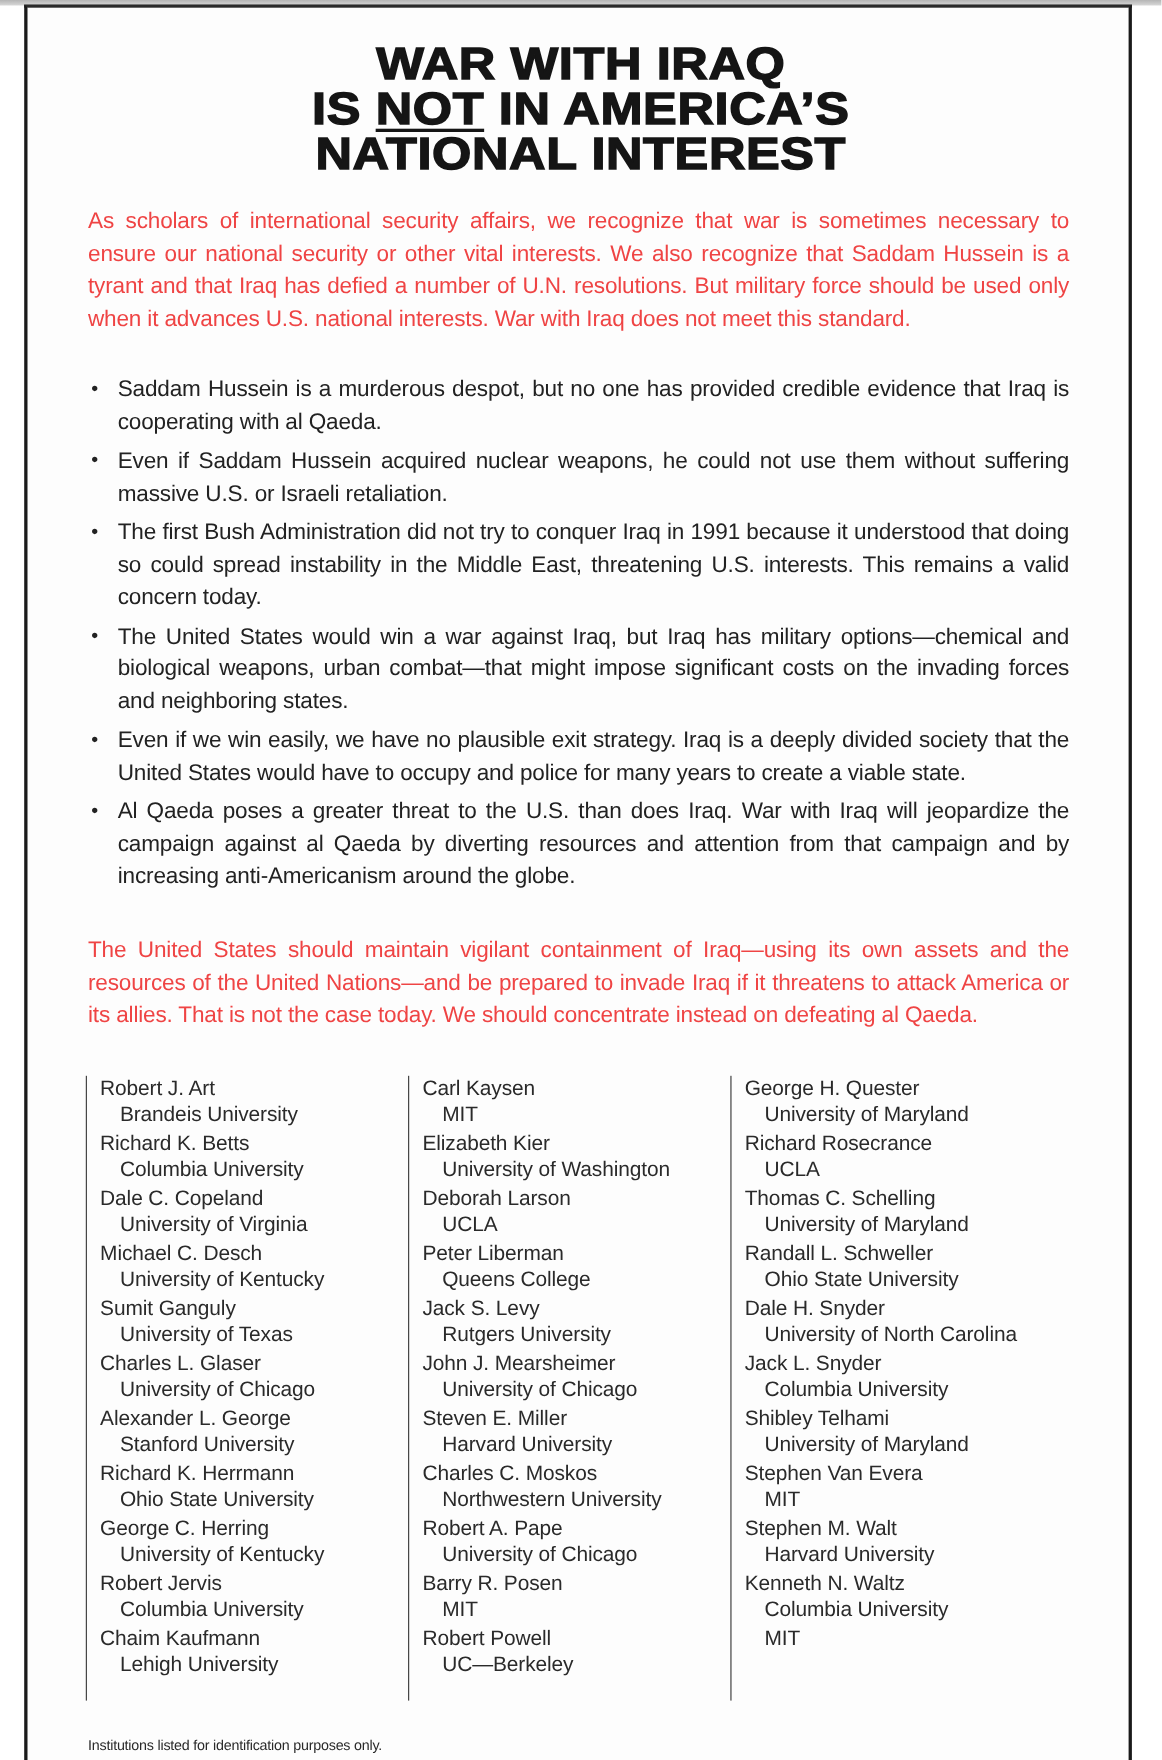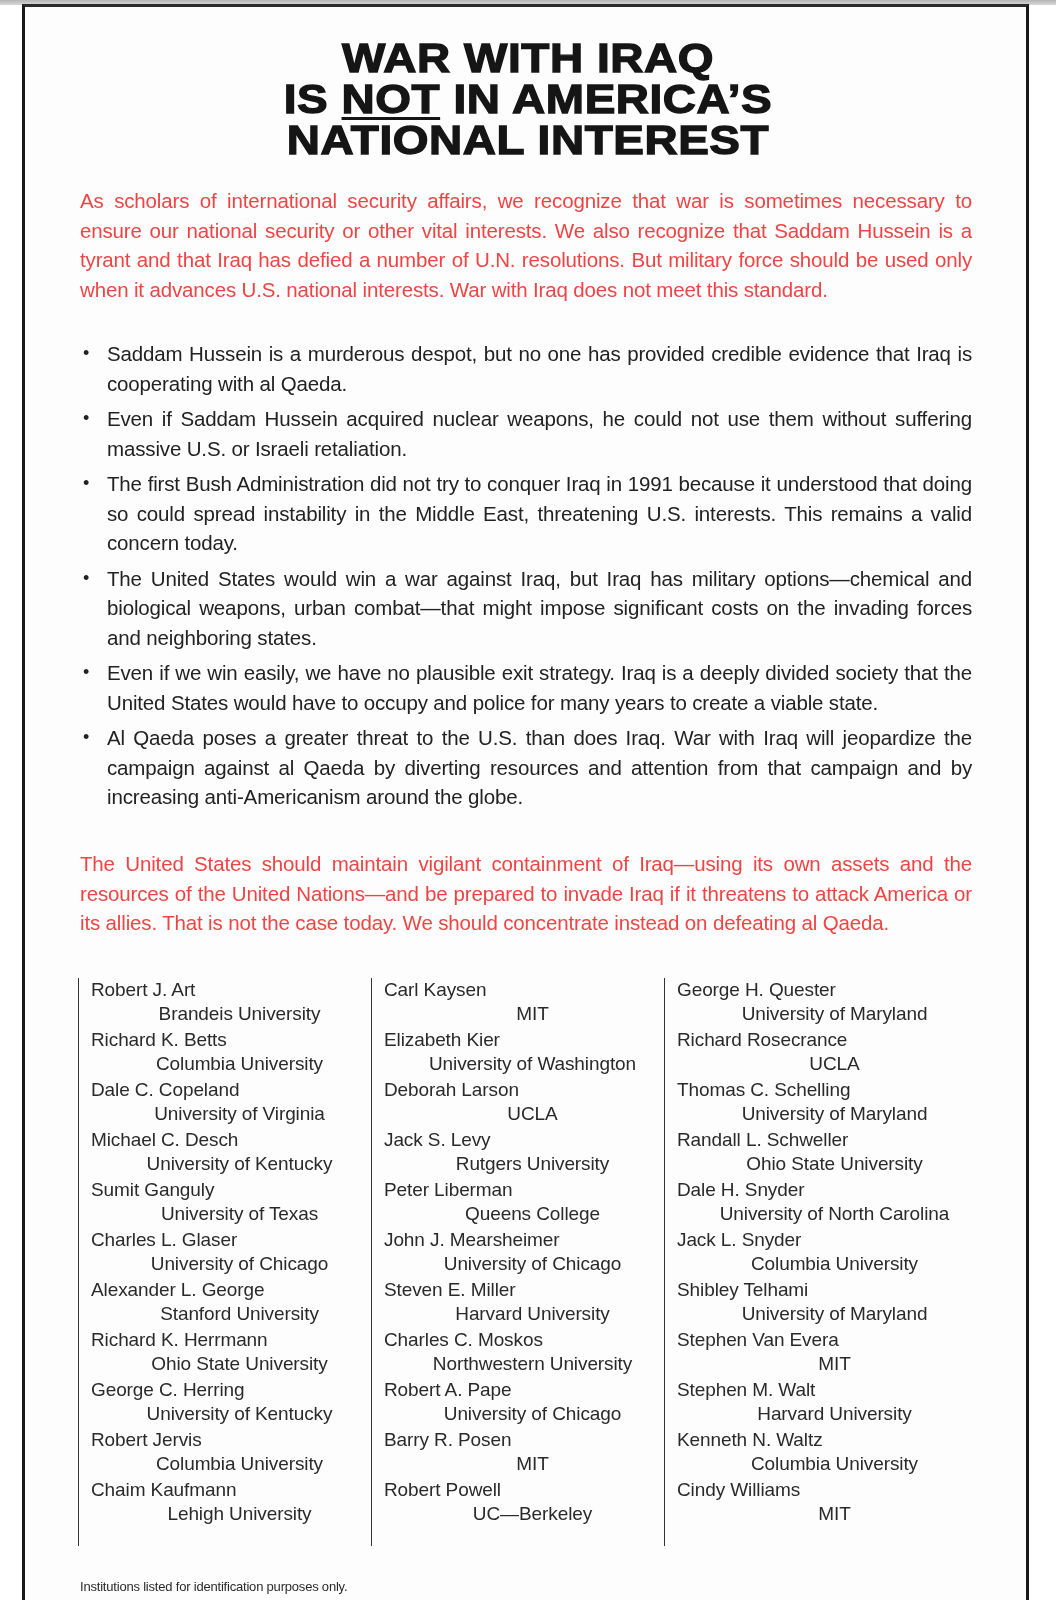--- a/index.html
+++ b/index.html
@@ -119,21 +119,20 @@
     .sig-name, .sig-inst {
       display: block;
       font-size: 19px;
       line-height: 23.7px;
       color: #2a2a2a;
       letter-spacing: -0.1px;
       white-space: nowrap;
     }
     .sig-inst {
       padding-left: 18px;
-      text-align: center;
     }
     .footnote {
       position: absolute;
       left: 80px;
       top: 1578px;
       font-size: 13px;
       line-height: 18px;
       color: #2a2a2a;
       letter-spacing: -0.2px;
     }
@@ -218,28 +217,28 @@
       </div>
       <div class="sig-entry">
         <span class="sig-name">Elizabeth Kier</span>
         <span class="sig-inst">University of Washington</span>
       </div>
       <div class="sig-entry">
         <span class="sig-name">Deborah Larson</span>
         <span class="sig-inst">UCLA</span>
       </div>
       <div class="sig-entry">
+        <span class="sig-name">Peter Liberman</span>
+        <span class="sig-inst">Queens College</span>
+      </div>
+      <div class="sig-entry">
         <span class="sig-name">Jack S. Levy</span>
         <span class="sig-inst">Rutgers University</span>
       </div>
       <div class="sig-entry">
-        <span class="sig-name">Peter Liberman</span>
-        <span class="sig-inst">Queens College</span>
-      </div>
-      <div class="sig-entry">
         <span class="sig-name">John J. Mearsheimer</span>
         <span class="sig-inst">University of Chicago</span>
       </div>
       <div class="sig-entry">
         <span class="sig-name">Steven E. Miller</span>
         <span class="sig-inst">Harvard University</span>
       </div>
       <div class="sig-entry">
         <span class="sig-name">Charles C. Moskos</span>
         <span class="sig-inst">Northwestern University</span>
@@ -292,19 +291,18 @@
       </div>
       <div class="sig-entry">
         <span class="sig-name">Stephen M. Walt</span>
         <span class="sig-inst">Harvard University</span>
       </div>
       <div class="sig-entry">
         <span class="sig-name">Kenneth N. Waltz</span>
         <span class="sig-inst">Columbia University</span>
       </div>
       <div class="sig-entry">
-        <span class="sig-name">Cindy Williams</span>
         <span class="sig-inst">MIT</span>
       </div>
     </div>
 </div>
 
 <div class="footnote">Institutions listed for identification purposes only.</div>
 
 </body></html>

